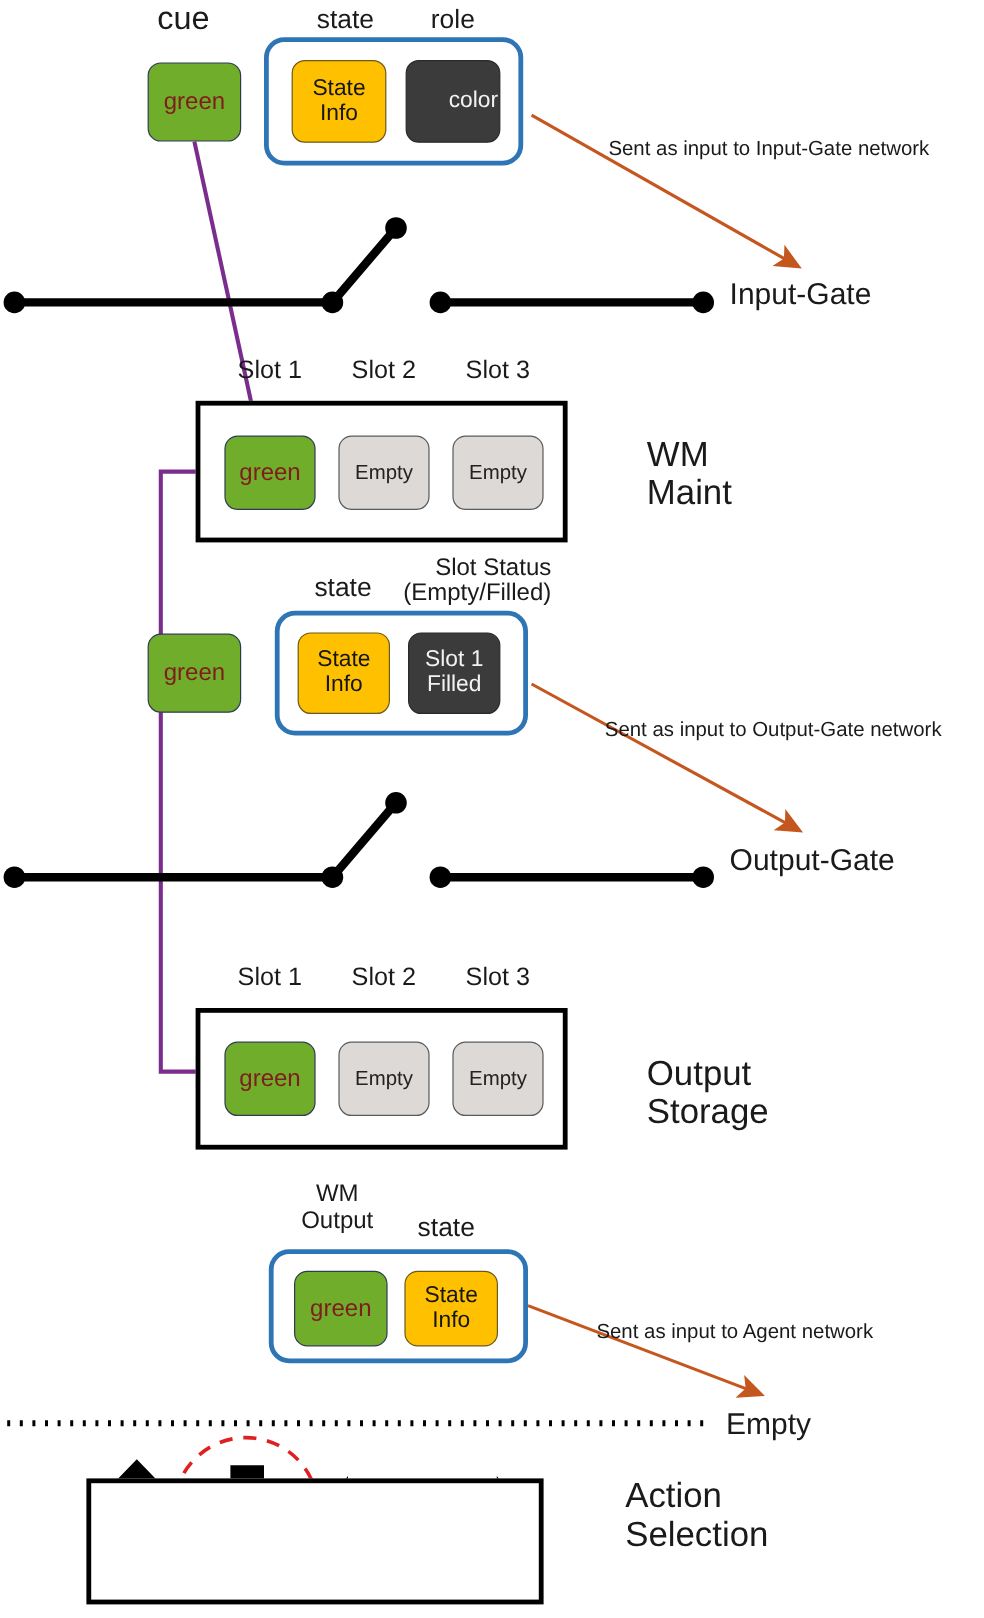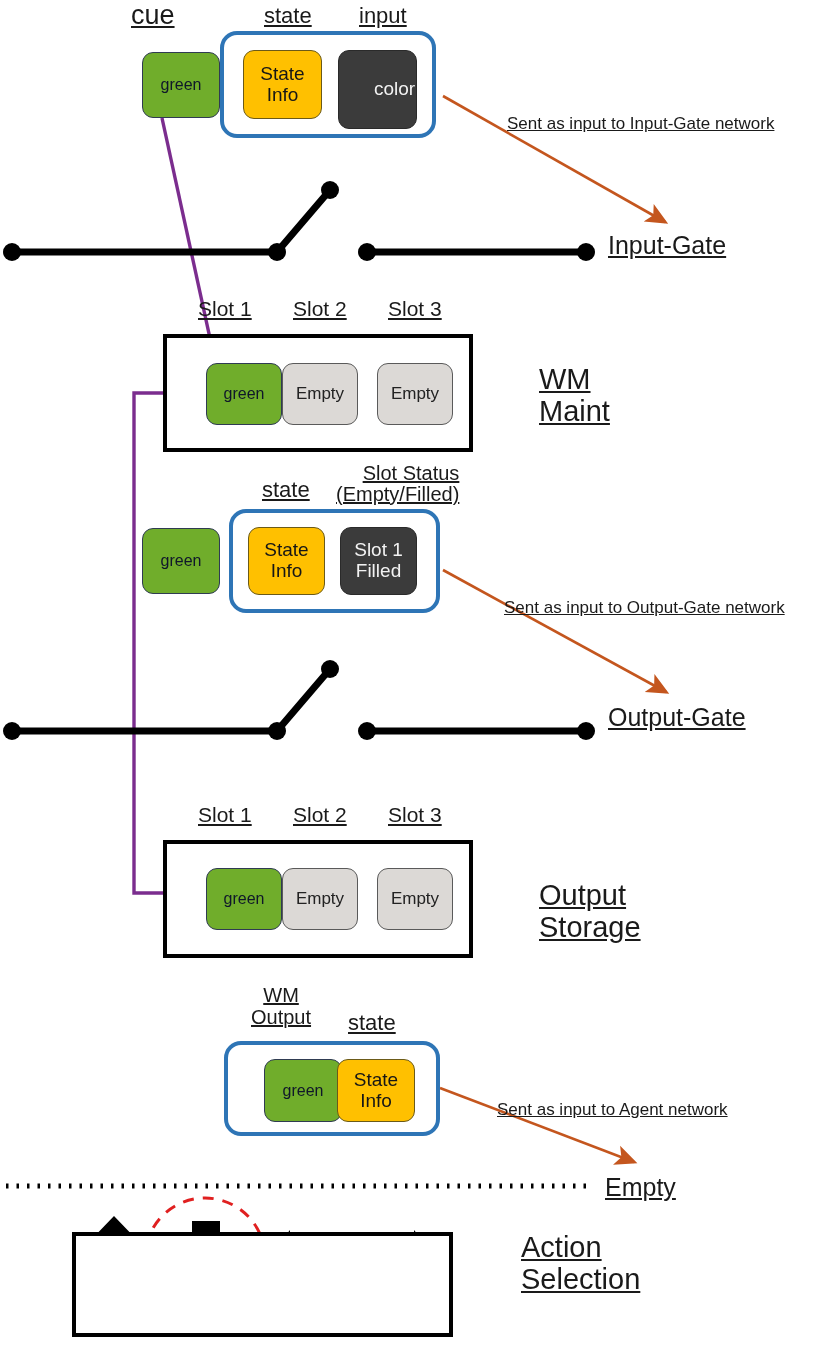--- a/index.html
+++ b/index.html
@@ -6,41 +6,40 @@
   html,body{margin:0;padding:0;background:#ffffff;}
   body{
     width:820px;height:1348px;position:relative;overflow:hidden;
     font-family:"Liberation Sans", sans-serif;
     color:#1a1a1a;
   }
   #stage{position:absolute;left:0;top:0;width:820px;height:1348px;}
   svg.layer{position:absolute;left:0;top:0;width:820px;height:1348px;pointer-events:none;}
 
   
-  .lbl{position:absolute;white-space:nowrap;text-decoration:underline;}
+  .lbl{position:absolute;white-space:nowrap;}
   .lbl-cue{font-size:27px;}
   .lbl-head{font-size:22px;}
   .lbl-head2{font-size:20px;line-height:1.05;white-space:pre-line;text-align:right;}
   .lbl-slot{font-size:21px;}
   .lbl-gate{font-size:25px;}
   .lbl-sec{font-size:29px;line-height:1.12;white-space:pre-line;}
   .lbl-note{font-size:17px;text-align:center;}
   .lbl-wmout{font-size:20px;line-height:1.08;white-space:pre-line;text-align:center;}
 
   
   .chip{
     position:absolute;box-sizing:border-box;
     display:flex;align-items:center;justify-content:center;
     text-align:center;border-radius:11px;
     line-height:1.1;
   }
   .chip-green{
-    background:#70AD2B;border:1.6px solid #2f3b52;color:#0f172a;
-    font-size:16px;
-    margin-left:19px;
+    background:#70AD2B;border:1.6px solid #2f3b52;color:#7f1d1d;
+    font-size:20px;
   }
   .chip-empty{
     background:#DCD9D6;border:1.6px solid #5a5a5a;color:#222222;
     font-size:17px;
   }
   .chip-state{
     background:#FFC000;border:1.6px solid #6b5a18;color:#161616;
     font-size:19px;white-space:pre-line;
   }
   .chip-dark{
@@ -119,26 +118,26 @@
     </g>
 
     <ellipse cx="205" cy="1258" rx="60" ry="60" fill="none" stroke="#E02020" stroke-width="3" stroke-dasharray="11 9"></ellipse>
   </svg>
 
   <div class="lbl lbl-cue" style="left:131px;top:0px;">cue</div>
 
   <div class="chip chip-green" style="left:123px;top:52px;width:78px;height:66px;">green</div>
 
   <div class="lbl lbl-head" style="left:264px;top:3px;">state</div>
-  <div class="lbl lbl-head" style="left:359px;top:3px;">input</div>
+  <div class="lbl lbl-head" style="left:359px;top:3px;">role</div>
 
   <div class="bluebox" style="left:220px;top:31px;width:216px;height:107px;"></div>
   <div class="chip chip-state" style="left:243px;top:50px;width:79px;height:69px;">State
 Info</div>
-  <div class="chip chip-dark" style="left:338px;top:50px;width:79px;height:79px;padding-left:34px;">color</div>
+  <div class="chip chip-dark" style="left:338px;top:50px;width:79px;height:69px;padding-left:34px;">color</div>
 
   <div class="lbl lbl-note" style="left:507px;top:114px;">Sent as input to Input-Gate network</div>
   <div class="lbl lbl-gate" style="left:608px;top:231px;">Input-Gate</div>
 
   <div class="lbl lbl-slot" style="left:198px;top:297px;">Slot 1</div>
   <div class="lbl lbl-slot" style="left:293px;top:297px;">Slot 2</div>
   <div class="lbl lbl-slot" style="left:388px;top:297px;">Slot 3</div>
 
   <div class="blackbox" style="left:163px;top:334px;width:310px;height:118px;"></div>
   <div class="chip chip-green" style="left:187px;top:363px;width:76px;height:62px;">green</div>

